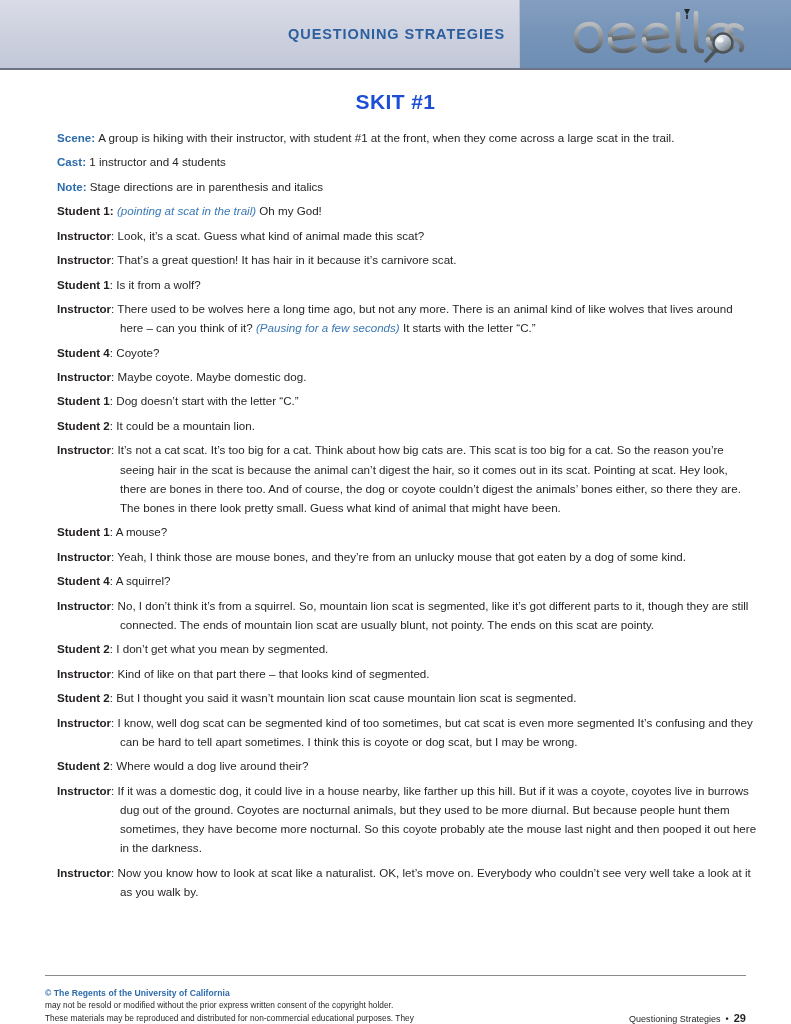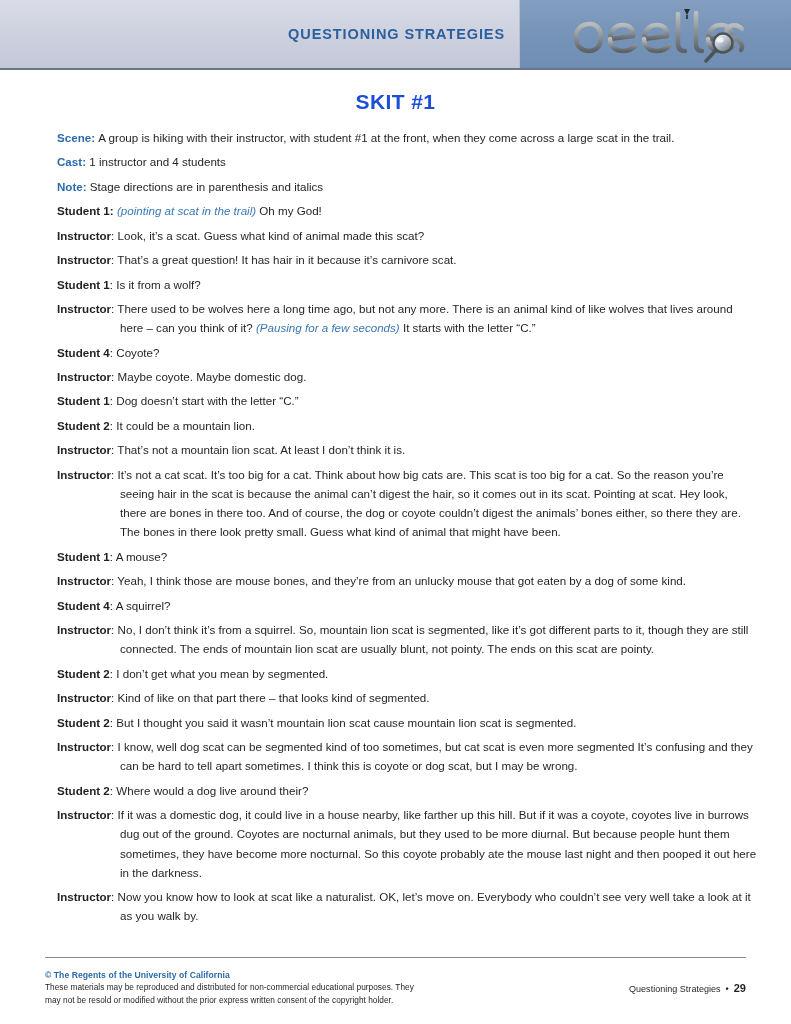--- a/index.html
+++ b/index.html
@@ -107,22 +107,21 @@
   }
   .footer-rule {
     width: 701px;
     height: 1px;
     background: #8a8a8a;
     margin-bottom: 11px;
   }
   .footer-row {
     display: flex;
     justify-content: space-between;
-    align-items: center;
-    padding-bottom: 18px;
+    align-items: flex-end;
   }
   .footer-left { max-width: 520px; }
   .copyright-line {
     font-size: 8.6px;
     font-weight: bold;
     color: #2c6bab;
     line-height: 1.45;
     letter-spacing: 0.05px;
   }
   .license-text {
@@ -215,41 +214,40 @@
   <div id="dialogue-container">
       <div class="dialogue-line"><span class="speaker">Student 1:</span><span> </span><span class="stage-direction">(pointing at scat in the trail)</span><span> Oh my God!</span></div>
       <div class="dialogue-line"><span class="speaker">Instructor</span><span>: </span><span>Look, it’s a scat. Guess what kind of animal made this scat?</span></div>
       <div class="dialogue-line"><span class="speaker">Instructor</span><span>: </span><span>That’s a great question! It has hair in it because it’s carnivore scat.</span></div>
       <div class="dialogue-line"><span class="speaker">Student 1</span><span>: </span><span>Is it from a wolf?</span></div>
       <div class="dialogue-line"><span class="speaker">Instructor</span><span>: </span><span>There used to be wolves here a long time ago, but not any more. There is an animal kind of like wolves that lives around here – can you think of it? </span><span class="stage-direction">(Pausing for a few seconds)</span><span> It starts with the letter “C.”</span></div>
       <div class="dialogue-line"><span class="speaker">Student 4</span><span>: </span><span>Coyote?</span></div>
       <div class="dialogue-line"><span class="speaker">Instructor</span><span>: </span><span>Maybe coyote. Maybe domestic dog.</span></div>
       <div class="dialogue-line"><span class="speaker">Student 1</span><span>: </span><span>Dog doesn’t start with the letter “C.”</span></div>
       <div class="dialogue-line"><span class="speaker">Student 2</span><span>: </span><span>It could be a mountain lion.</span></div>
-      <div class="dialogue-line"><span class="speaker">Instructor</span><span>: </span><span>That’s not a mountain lion scat. At least I don’t think it is.</span></div>
       <div class="dialogue-line"><span class="speaker">Instructor</span><span>: </span><span>It’s not a cat scat. It’s too big for a cat. Think about how big cats are. This scat is too big for a cat. So the reason you’re seeing hair in the scat is because the animal can’t digest the hair, so it comes out in its scat. Pointing at scat. Hey look, there are bones in there too. And of course, the dog or coyote couldn’t digest the animals’ bones either, so there they are. The bones in there look pretty small. Guess what kind of animal that might have been.</span></div>
       <div class="dialogue-line"><span class="speaker">Student 1</span><span>: </span><span>A mouse?</span></div>
       <div class="dialogue-line"><span class="speaker">Instructor</span><span>: </span><span>Yeah, I think those are mouse bones, and they’re from an unlucky mouse that got eaten by a dog of some kind.</span></div>
       <div class="dialogue-line"><span class="speaker">Student 4</span><span>: </span><span>A squirrel?</span></div>
       <div class="dialogue-line"><span class="speaker">Instructor</span><span>: </span><span>No, I don’t think it’s from a squirrel. So, mountain lion scat is segmented, like it’s got different parts to it, though they are still connected. The ends of mountain lion scat are usually blunt, not pointy. The ends on this scat are pointy.</span></div>
       <div class="dialogue-line"><span class="speaker">Student 2</span><span>: </span><span>I don’t get what you mean by segmented.</span></div>
       <div class="dialogue-line"><span class="speaker">Instructor</span><span>: </span><span>Kind of like on that part there – that looks kind of segmented.</span></div>
       <div class="dialogue-line"><span class="speaker">Student 2</span><span>: </span><span>But I thought you said it wasn’t mountain lion scat cause mountain lion scat is segmented.</span></div>
       <div class="dialogue-line"><span class="speaker">Instructor</span><span>: </span><span>I know, well dog scat can be segmented kind of too sometimes, but cat scat is even more segmented It’s confusing and they can be hard to tell apart sometimes. I think this is coyote or dog scat, but I may be wrong.</span></div>
       <div class="dialogue-line"><span class="speaker">Student 2</span><span>: </span><span>Where would a dog live around their?</span></div>
       <div class="dialogue-line"><span class="speaker">Instructor</span><span>: </span><span>If it was a domestic dog, it could live in a house nearby, like farther up this hill. But if it was a coyote, coyotes live in burrows dug out of the ground. Coyotes are nocturnal animals, but they used to be more diurnal. But because people hunt them sometimes, they have become more nocturnal. So this coyote probably ate the mouse last night and then pooped it out here in the darkness.</span></div>
       <div class="dialogue-line"><span class="speaker">Instructor</span><span>: </span><span>Now you know how to look at scat like a naturalist. OK, let’s move on. Everybody who couldn’t see very well take a look at it as you walk by.</span></div>
     </div>
 </div>
 
 <div class="page-footer">
   <div class="footer-rule"></div>
   <div class="footer-row">
     <div class="footer-left">
       <div class="copyright-line">© The Regents of the University of California</div>
+      <div class="license-text">may not be resold or modified without the prior express written consent of the copyright holder.</div>
       <div class="license-text">These materials may be reproduced and distributed for non-commercial educational purposes. They</div>
-      <div class="license-text">may not be resold or modified without the prior express written consent of the copyright holder.</div>
     </div>
     <div class="footer-right">
       <span>Questioning Strategies</span><span class="footer-bullet">•</span><span class="page-number">29</span>
     </div>
   </div>
 </div>
 
 </body></html>

